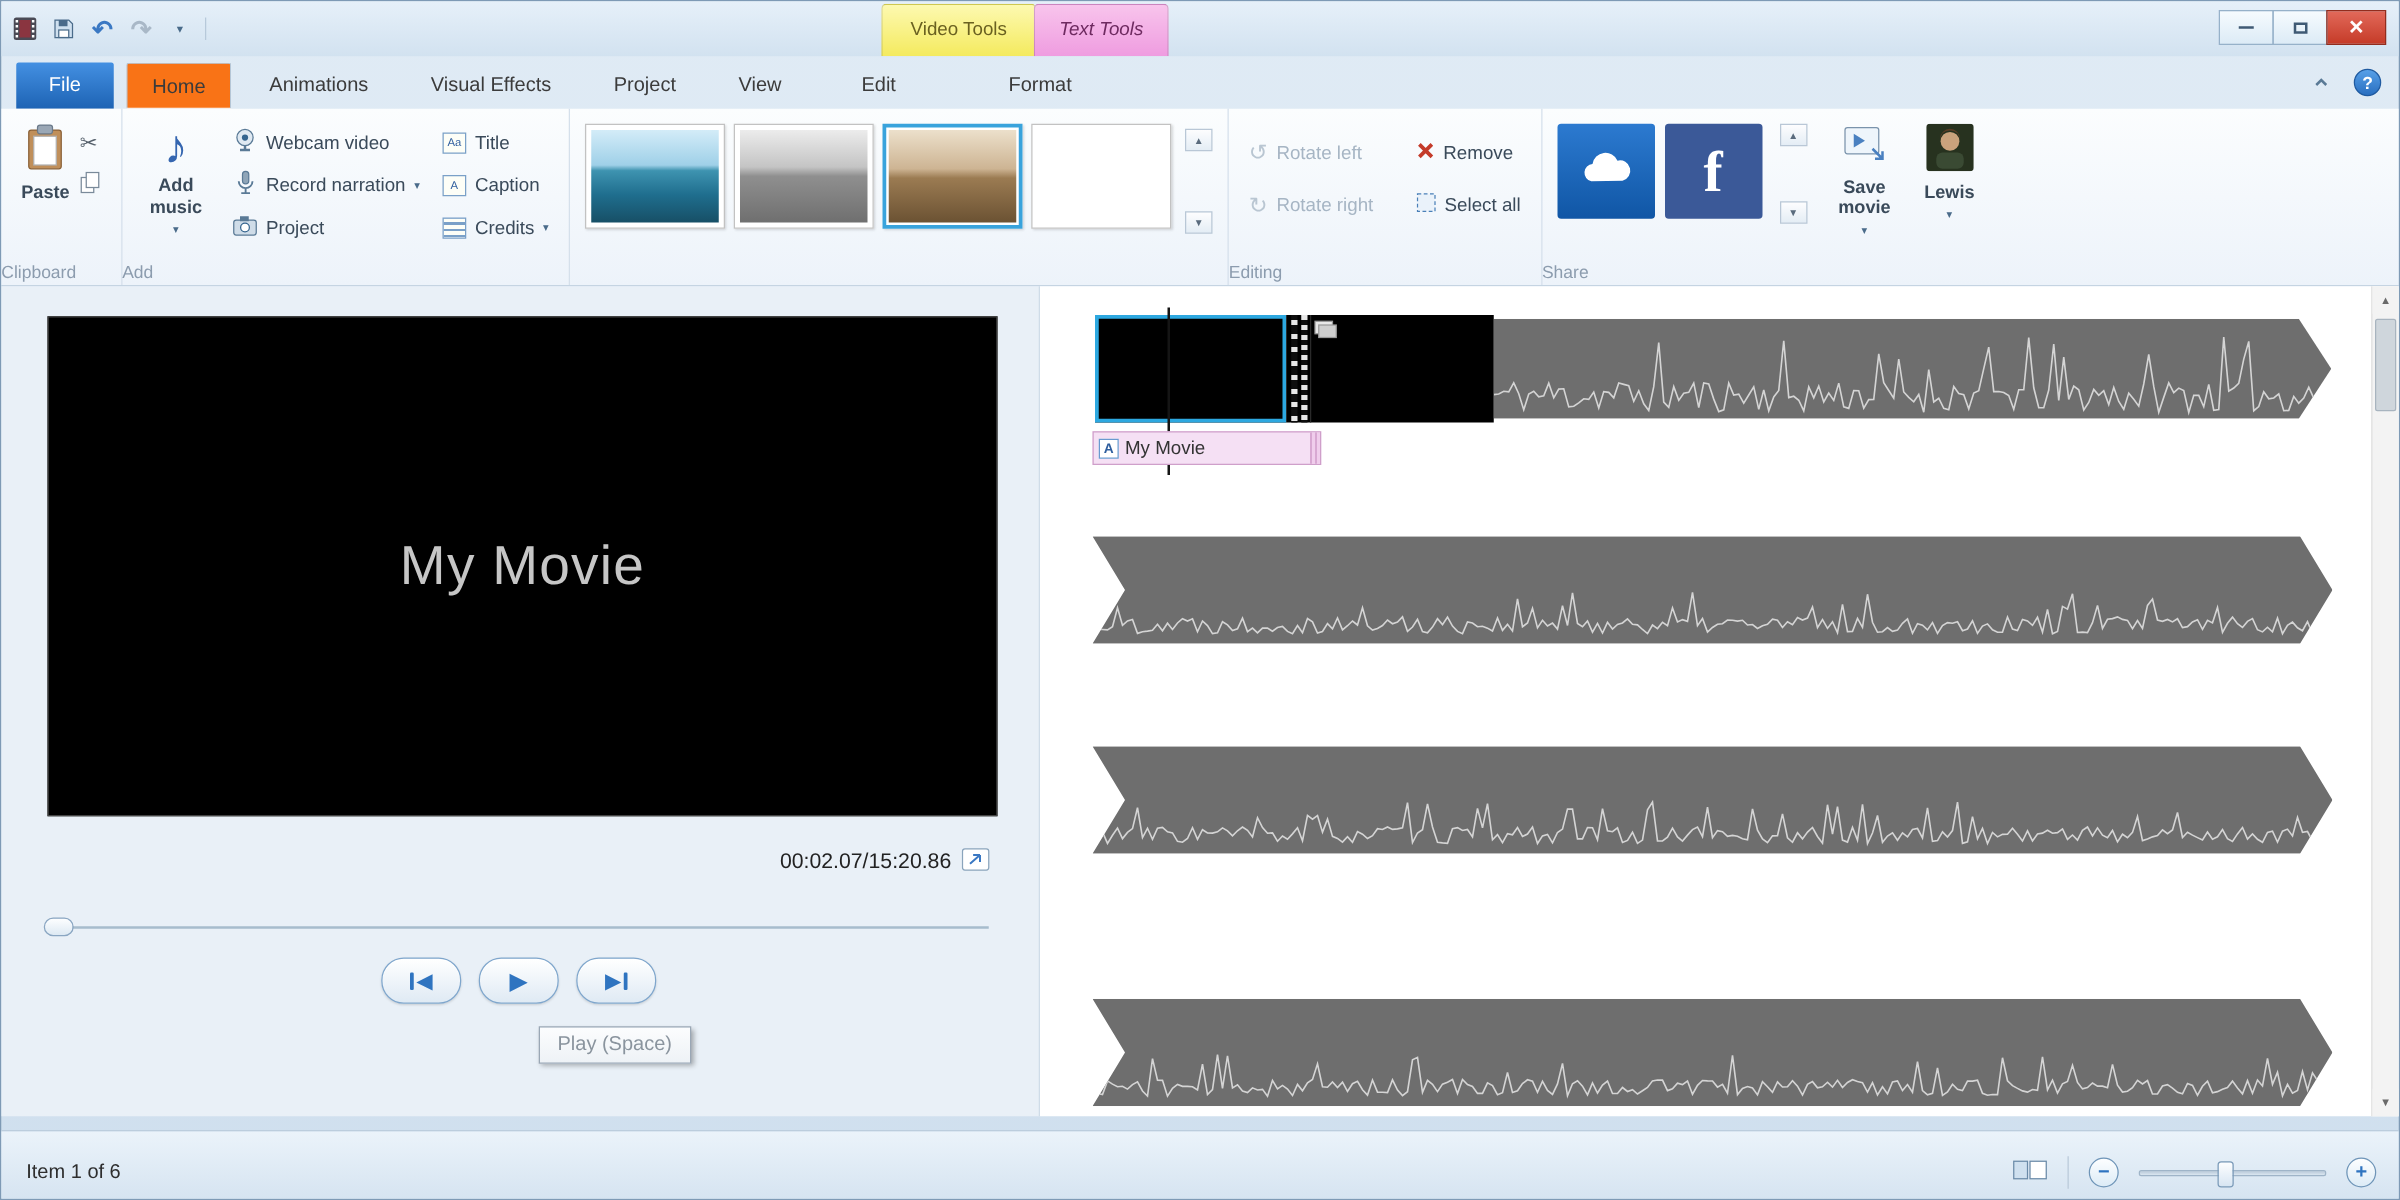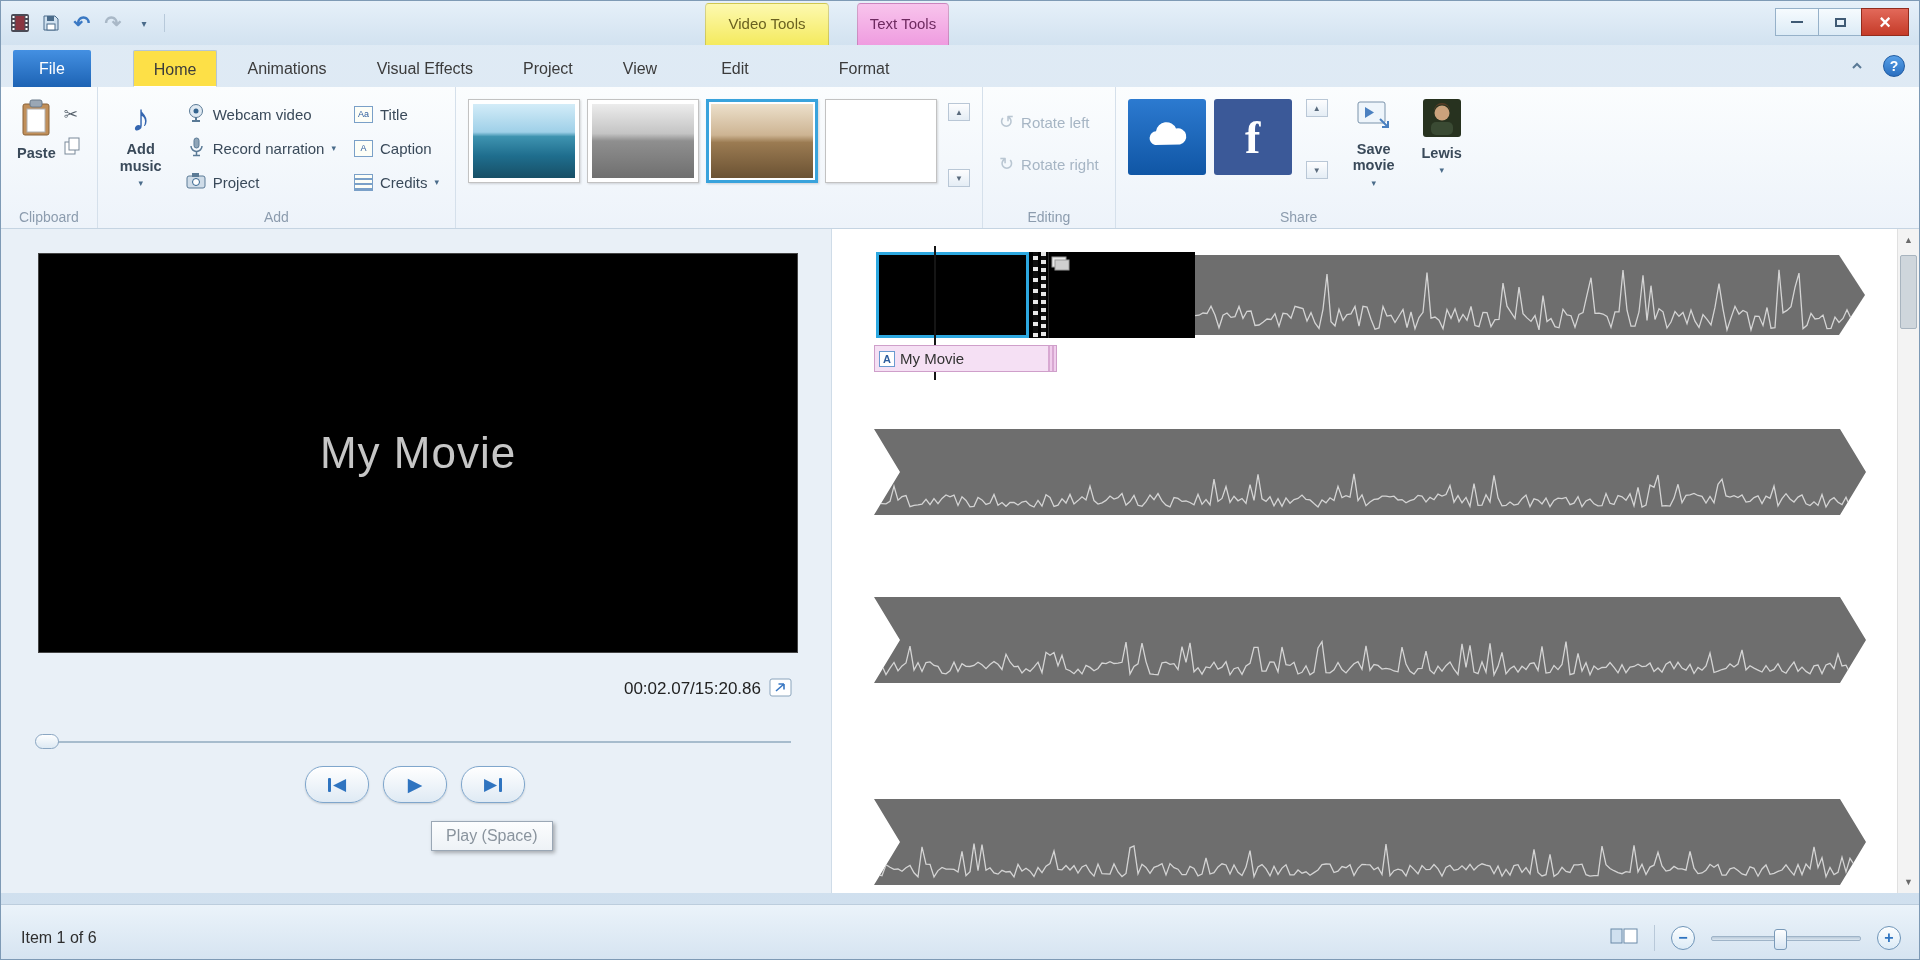--- a/index.html
+++ b/index.html
@@ -15,49 +15,49 @@
     background:linear-gradient(#e6f0f9,#d2e2f0); }
   .qat { position:absolute; left:8px; top:0; height:44px; display:flex; align-items:center; gap:9px; }
   .qat-btn { display:flex; align-items:center; justify-content:center; width:22px; height:22px; cursor:default; }
   .glyph-undo { color:#3a78c3; font-size:20px; font-weight:bold; }
   .glyph-redo { color:#a9b8c7; font-size:20px; font-weight:bold; }
   .glyph-caret { color:#4a6b8a; font-size:10px; }
   .qat-sep { width:1px; height:18px; background:#b7c9da; }
   .ctx-head { position:absolute; top:2px; height:42px; text-align:center; line-height:40px;
     font-size:15px; border-radius:4px 4px 0 0; border:1px solid rgba(0,0,0,0.15); border-bottom:none; }
   .ctx-video { left:704px; width:124px; background:linear-gradient(#fdf9b0,#f4ea5e); color:#6a6120; }
-  .ctx-text  { left:856px; width:92px; background:linear-gradient(#f8c4ec,#ef9ce0); color:#6e2a60; }
+  .ctx-text  { left:826px; width:108px; background:linear-gradient(#f8c4ec,#ef9ce0); color:#6e2a60;font-style:italic; }
   .window-title { position:absolute; top:0; left:1341px; transform:translateX(-50%);
     line-height:44px; font-size:18px; color:#1d1d1d; white-space:nowrap; }
   .win-controls { position:absolute; right:10px; top:7px; display:flex; }
   .win-btn { width:44px; height:28px; border:1px solid #96b1c9; background:linear-gradient(#f6fbfe,#dcebf6);
     display:flex; align-items:center; justify-content:center; margin-left:-1px; }
   .win-btn .bar { width:12px; height:2px; background:#3f5a74; }
   .win-btn .box { width:11px; height:9px; border:2px solid #3f5a74; }
   .win-close { background:linear-gradient(#e2695a,#c53b28); border-color:#922c1d; color:#fff;
     font-size:20px; font-weight:bold; width:48px; }
   
   .tabrow { position:absolute; top:44px; left:0; right:0; height:42px; display:flex;
     align-items:flex-end; padding-left:12px; }
   .tab { height:37px; line-height:37px; padding:0 20px; font-size:16px; color:#3b3b3b;
     margin-right:10px; cursor:default; white-space:nowrap; }
   .tab-file { background:linear-gradient(#4490e2,#1d63b4); color:#fff; padding:0 26px; border-radius:2px 2px 0 0; }
-  .tab-active { background:#fde047; border:1px solid #b5c6d6; border-bottom:1px solid #fff; border-radius:2px 2px 0 0;margin-left:32px; }
+  .tab-active { background:#f97316; border:1px solid #b5c6d6; border-bottom:1px solid #fff; border-radius:2px 2px 0 0; }
   .tab-edit { margin-left:14px;text-align:right; }
   .tab-format { margin-left:40px; }
   .tabrow-right { position:absolute; right:14px; top:0; height:42px; display:flex; align-items:center; gap:14px; }
   .ribbon-min { width:24px; height:20px; display:flex; align-items:center; justify-content:center; }
   .help-btn { width:22px; height:22px; border-radius:50%; background:linear-gradient(#57a0e8,#2a6fc0);
     border:1px solid #1f5aa0; color:#fff; font-weight:bold; font-size:14px; display:flex;
     align-items:center; justify-content:center; }
   
   .ribbon { position:absolute; top:86px; left:0; right:0; height:142px;
     background:linear-gradient(#fbfdfe,#edf3fa); border-bottom:1px solid #c5d4e2; display:flex; }
   .rgroup { position:relative; border-right:1px solid #d5e0eb; padding:8px 12px 24px 12px; }
-  .glabel { position:absolute; bottom:3px; left:0; right:0; text-align:center; font-size:14px; color:#8c9cae; }
+  .glabel { position:absolute; bottom:3px; left:0; right:0; font-size:14px; color:#8c9cae; }
   .gcontent { display:flex; height:108px; }
   .bigbtn { display:flex; flex-direction:column; align-items:center; gap:4px; padding:4px 4px;
     font-size:14.5px; color:#3a4a5a; text-align:center; line-height:1.15; cursor:default; }
   .biglabel { max-width:88px;font-weight:bold; }
   .minirow { display:flex; align-items:center; gap:7px; height:26px; font-size:15px; color:#3a4a5a;
     padding:0 4px; cursor:default; white-space:nowrap; }
   .minirow.disabled { color:#a6b5c4; }
   .minicol { display:flex; flex-direction:column; gap:8px; margin-top:6px; }
   .caret-sm { font-size:9px; color:#4a6b8a; }
   .iconbox { width:19px; height:17px; border:1px solid #7aa0c8; background:#fdfef7; font-size:9px;
@@ -332,20 +332,34 @@
         <div class="edit-col">
           <span class="minirow disabled">
             <span style="font-size:18px;color:#b9c6d2;">↺</span>
             <span>Rotate left</span>
           </span>
           <span class="minirow disabled">
             <span style="font-size:18px;color:#b9c6d2;">↻</span>
             <span>Rotate right</span>
           </span>
         </div>
+        <div class="edit-col">
+          <span class="minirow">
+            <span><svg width="15" height="15">
+                  <path d="M2.5 2.5 L12.5 12.5 M12.5 2.5 L2.5 12.5" stroke="#c43b2a" stroke-width="3"></path>
+                </svg></span>
+            <span>Remove</span>
+          </span>
+          <span class="minirow">
+            <span><svg width="16" height="16">
+                  <rect x="1" y="1" width="14" height="14" fill="#eaf2fa" stroke="#4a80b8" stroke-dasharray="3 2"></rect>
+                </svg></span>
+            <span>Select all</span>
+          </span>
+        </div>
       </div>
     </div>
     <div class="glabel">Editing</div>
   </div>
 
   <div class="rgroup" style="border-right:none;">
     <div class="gcontent" style="gap:8px;">
       <div class="tile tile-onedrive">
         <span><svg width="48" height="32">
               <path d="M12 26 a7 7 0 0 1 1-13.8 A10.5 10.5 0 0 1 33 9.5 A8 8 0 0 1 37 25.5 Z" fill="#fff"></path>

